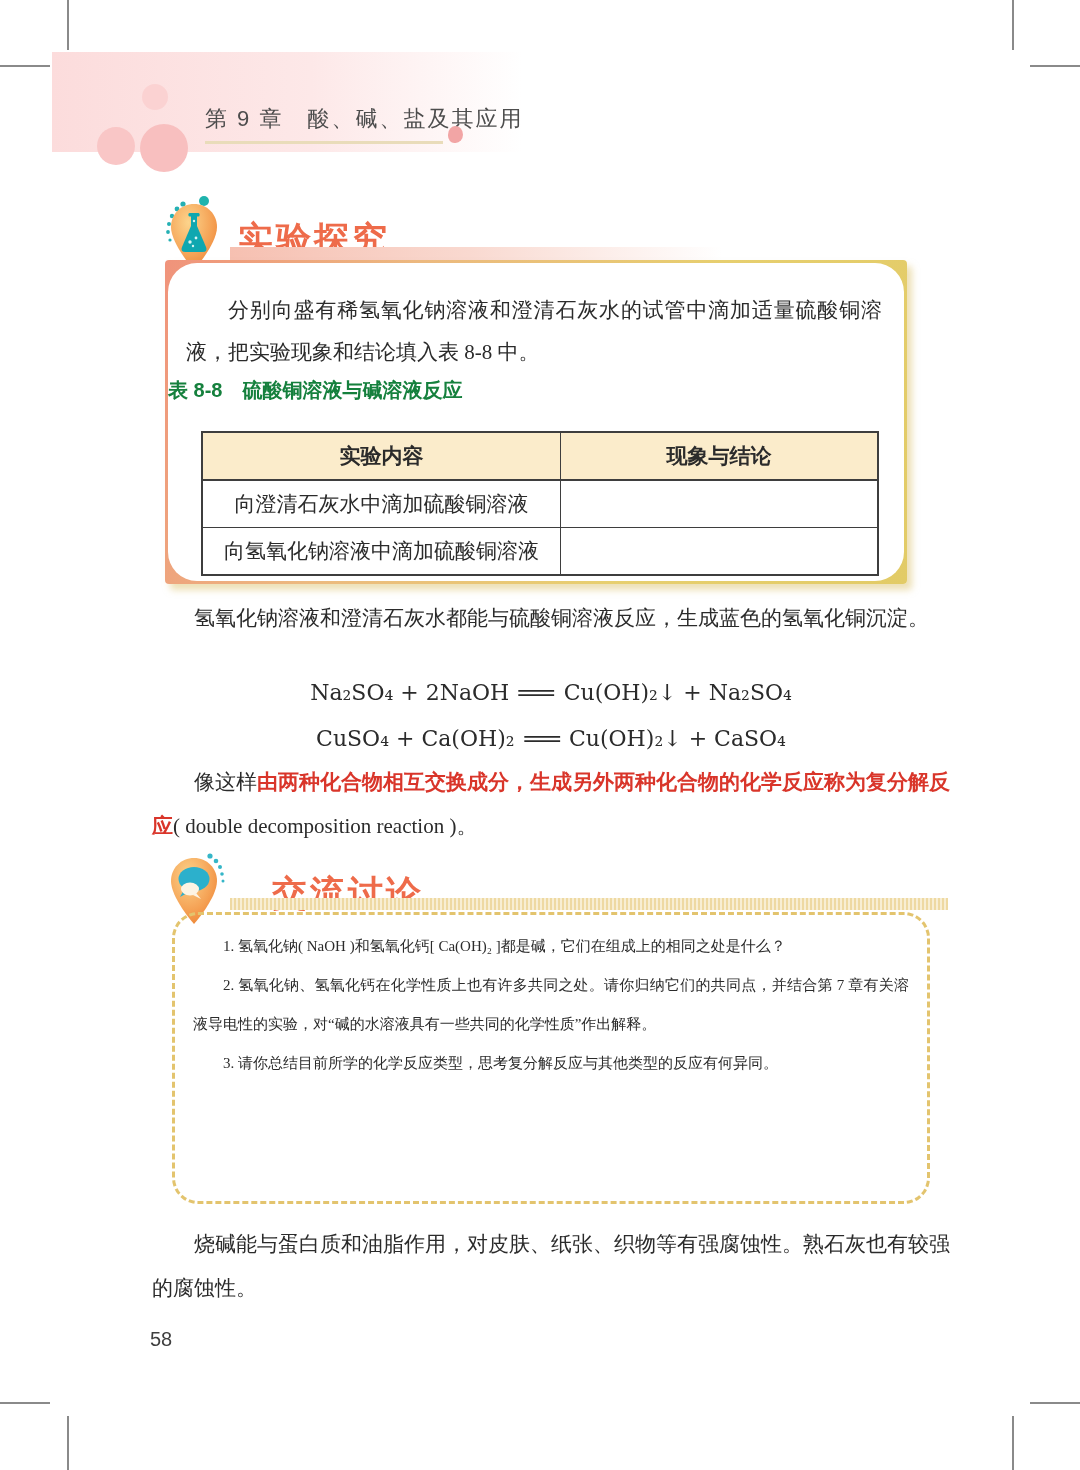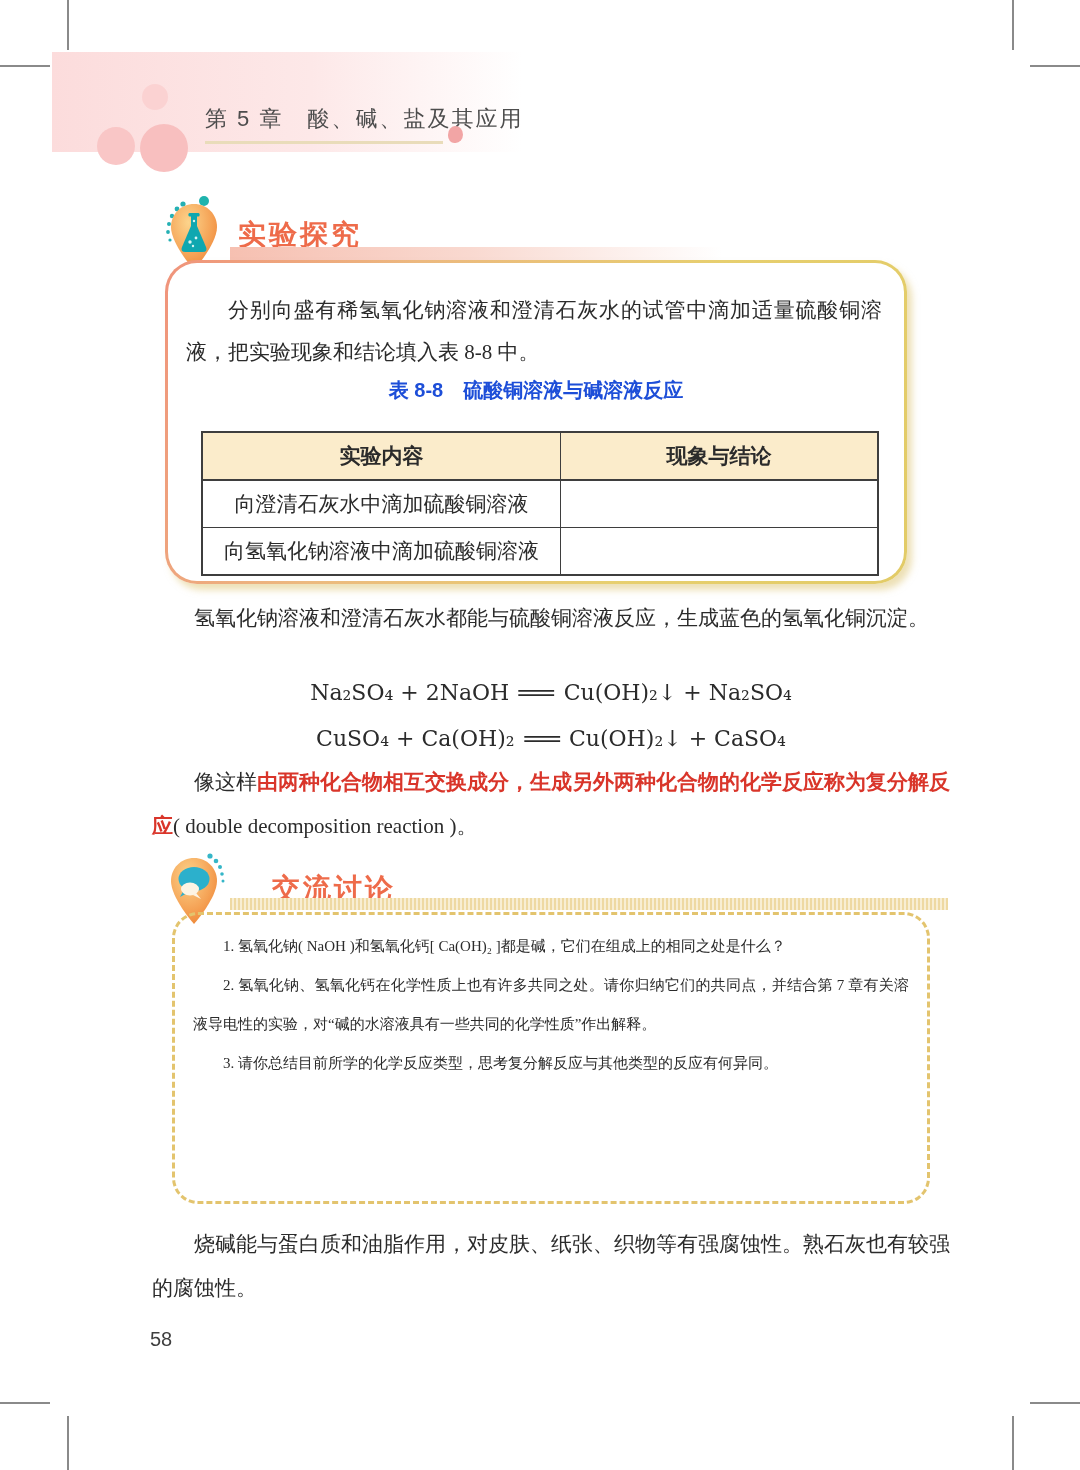--- a/index.html
+++ b/index.html
@@ -22,37 +22,37 @@
     font-size:22px;color:#4d4d4d;letter-spacing:2px;white-space:nowrap;}
   .chapter-underline{position:absolute;left:205px;top:141px;width:238px;height:3px;background:#e9dcba;}
   .chapter-dot{position:absolute;left:448px;top:126px;width:15px;height:17px;background:#f2a5a5;
     border-radius:50% 50% 50% 42%;}
 
   
   .sec-icon{position:absolute;width:68px;height:84px;}
   .exp-icon{left:160px;top:194px;}
   .disc-icon{left:160px;top:848px;}
   .sec-title{position:absolute;font-family:"Liberation Sans","DejaVu Sans",sans-serif;
-    font-weight:bold;font-size:28px;color:#ee6b4a;letter-spacing:3px;white-space:nowrap;}
+    font-weight:bold;font-size:35px;color:#ee6b4a;letter-spacing:3px;white-space:nowrap;}
   .exp-title{left:238px;top:216px;}
   .disc-title{left:238px;top:870px;margin-left:34px;}
   .exp-title-band{position:absolute;left:230px;top:247px;width:600px;height:13px;
     background:linear-gradient(to right,#f6c0b1 0%,#f9d9d0 40%,rgba(255,255,255,0) 82%);}
   .disc-title-band{position:absolute;left:230px;top:898px;width:718px;height:12px;
     background:repeating-linear-gradient(90deg,#eed9a2 0 2px,#f8eed3 2px 4px);}
 
   
   .exp-box-outer{position:absolute;left:165px;top:260px;width:742px;height:324px;box-sizing:border-box;
-    padding:3px;border-radius:32px;
+    padding:3px;border-radius:4px;
     background:linear-gradient(110deg,#f0937b 0%,#ecb97f 30%,#e7cf6f 65%,#e2cb66 100%);
     box-shadow:5px 6px 7px rgba(223,199,120,0.55);}
   .exp-box-inner{position:relative;width:100%;height:100%;background:#ffffff;border-radius:29px;box-sizing:border-box;}
   .intro{margin:0;padding:26px 22px 0 18px;font-size:21px;line-height:42px;text-indent:2em;text-align:justify;}
-  .tbl-caption{position:absolute;left:0;right:0;top:114px;text-align:center;
-    font-family:"Liberation Sans","DejaVu Sans",sans-serif;font-size:20px;font-weight:600;color:#1d4ed8;}
+  .tbl-caption{position:absolute;left:0;right:0;top:114px;
+    font-family:"Liberation Sans","DejaVu Sans",sans-serif;font-size:20px;font-weight:600;color:#15803d;}
   .exp-table{position:absolute;left:33px;top:168px;width:678px;border-collapse:collapse;
     border:2.5px solid #3e3e3e;font-size:21px;}
   .exp-table th,.exp-table td{border:1.5px solid #3e3e3e;height:44px;text-align:center;}
   .exp-table th{background:#fbeccb;font-weight:600;}
   .exp-table .c1{width:53%;}
   .exp-table thead tr{border-bottom:2.5px solid #3e3e3e;}
 
   
   .body-p{position:absolute;left:152px;width:798px;margin:0;font-size:21px;line-height:44px;
     text-indent:2em;text-align:justify;}
@@ -87,21 +87,21 @@
   <div class="crop h" style="right:0;top:65px;width:50px"></div>
   <div class="crop h" style="left:0;top:1402px;width:50px"></div>
   <div class="crop v" style="left:67px;top:1416px;height:54px"></div>
   <div class="crop h" style="right:0;top:1402px;width:50px"></div>
   <div class="crop v" style="left:1012px;top:1416px;height:54px"></div>
 
   <div class="chapter-band"></div>
   <div class="bubble bubble-1"></div>
   <div class="bubble bubble-2"></div>
   <div class="bubble bubble-3"></div>
-  <div class="chapter-title">第 5 章　酸、碱、盐及其应用</div>
+  <div class="chapter-title">第 9 章　酸、碱、盐及其应用</div>
   <div class="chapter-underline"></div>
   <div class="chapter-dot"></div>
 
   <div class="sec-icon exp-icon">
     <svg width="68" height="84" viewBox="0 0 68 84">
       <defs>
         <radialGradient id="pinGradA" cx="38%" cy="28%" r="85%">
           <stop offset="0%" stop-color="#fcd48c"></stop>
             <stop offset="60%" stop-color="#f5a255"></stop>
             <stop offset="100%" stop-color="#ec7e2f"></stop>

